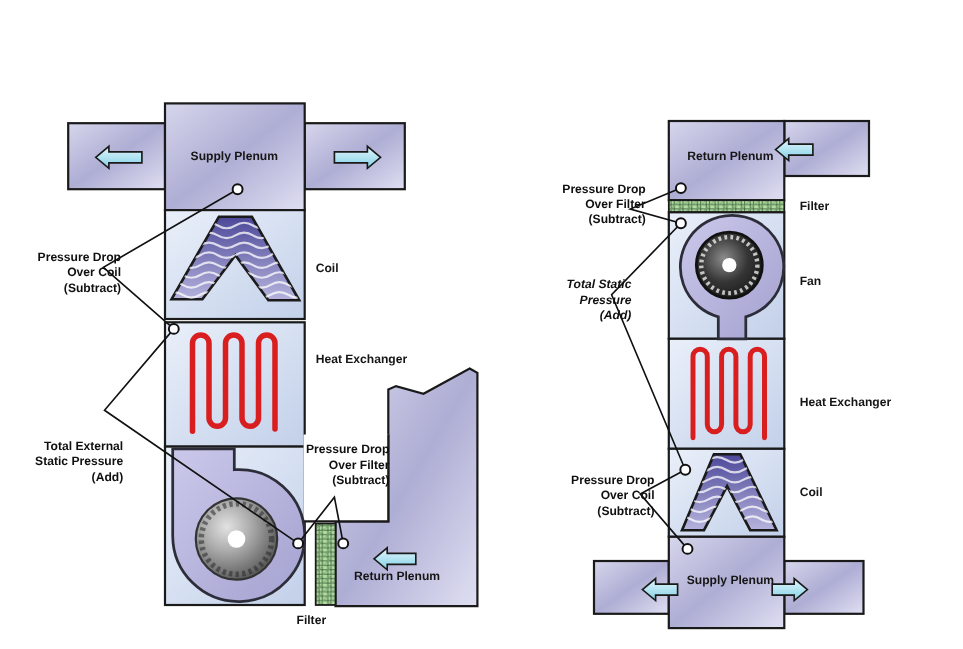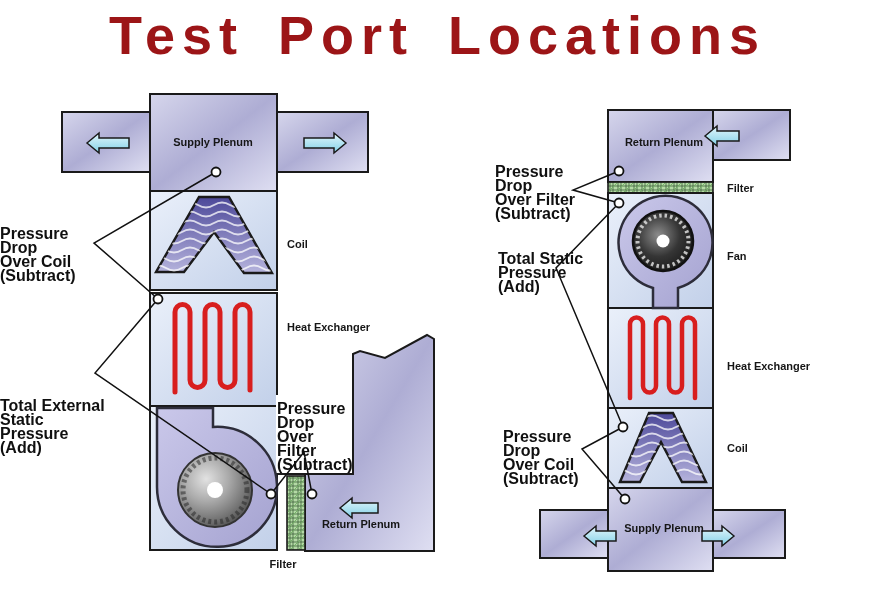--- a/index.html
+++ b/index.html
@@ -6,29 +6,28 @@
   .canvas{position:relative;width:875px;height:590px;background:#ffffff;
           font-family:"Liberation Sans",sans-serif;overflow:hidden;}
   .canvas svg{position:absolute;left:0;top:0;}
   .title{position:absolute;top:6px;left:0;right:0;margin:0;text-align:center;
          font-size:54px;line-height:1.1;font-weight:bold;letter-spacing:7px;
          word-spacing:12px;color:#9c1517;}
   .seclabel{position:absolute;font-size:11px;font-weight:bold;color:#161616;
             white-space:nowrap;z-index:3;}
   .cc{transform:translate(-50%,-50%);text-align:center;}
   .cy{transform:translateY(-50%);}
-  .ann{position:absolute;font-size:16px;font-weight:bold;color:#101010;
-       text-align:left;white-space:pre-line;line-height:14px;z-index:3;}
+  .ann{position:absolute;font-size:11px;font-weight:bold;color:#101010;
+       text-align:right;white-space:pre-line;line-height:14px;z-index:3;}
 </style>
 </head>
 <body>
 
 <div class="canvas">
 
-  <h1 class="title">Test Port Locations</h1>
 
   <svg width="875" height="590" viewBox="0 0 875 590">
     <defs>
       <linearGradient id="gLav" x1="0" y1="0" x2="1" y2="1">
         <stop offset="0" stop-color="#d6d6ec"></stop>
           <stop offset="0.5" stop-color="#aeadd4"></stop>
           <stop offset="1" stop-color="#dfdff2"></stop>
       </linearGradient>
       <linearGradient id="gSec" x1="0" y1="0" x2="1" y2="1">
         <stop offset="0" stop-color="#eaf0fa"></stop>
@@ -179,20 +178,20 @@
   <div class="seclabel cc" style="left:664px;top:142px;">Return Plenum</div>
   <div class="seclabel cy" style="left:727px;top:188px;">Filter</div>
   <div class="seclabel cy" style="left:727px;top:256px;">Fan</div>
   <div class="seclabel cy" style="left:727px;top:366px;">Heat Exchanger</div>
   <div class="seclabel cy" style="left:727px;top:448px;">Coil</div>
   <div class="seclabel cc" style="left:664px;top:528px;">Supply Plenum</div>
 
   <div class="ann" style="left:495px;width:92px;top:165px;">Pressure Drop
 Over Filter
 (Subtract)</div>
-  <div class="ann" style="left:498px;width:92px;top:252px;">Total Static
+  <div class="ann" style="left:482px;width:92px;top:252px;font-style:italic;">Total Static
 Pressure
 (Add)</div>
   <div class="ann" style="left:503px;width:92px;top:430px;">Pressure Drop
 Over Coil
 (Subtract)</div>
 
 </div>
 
 </body></html>

